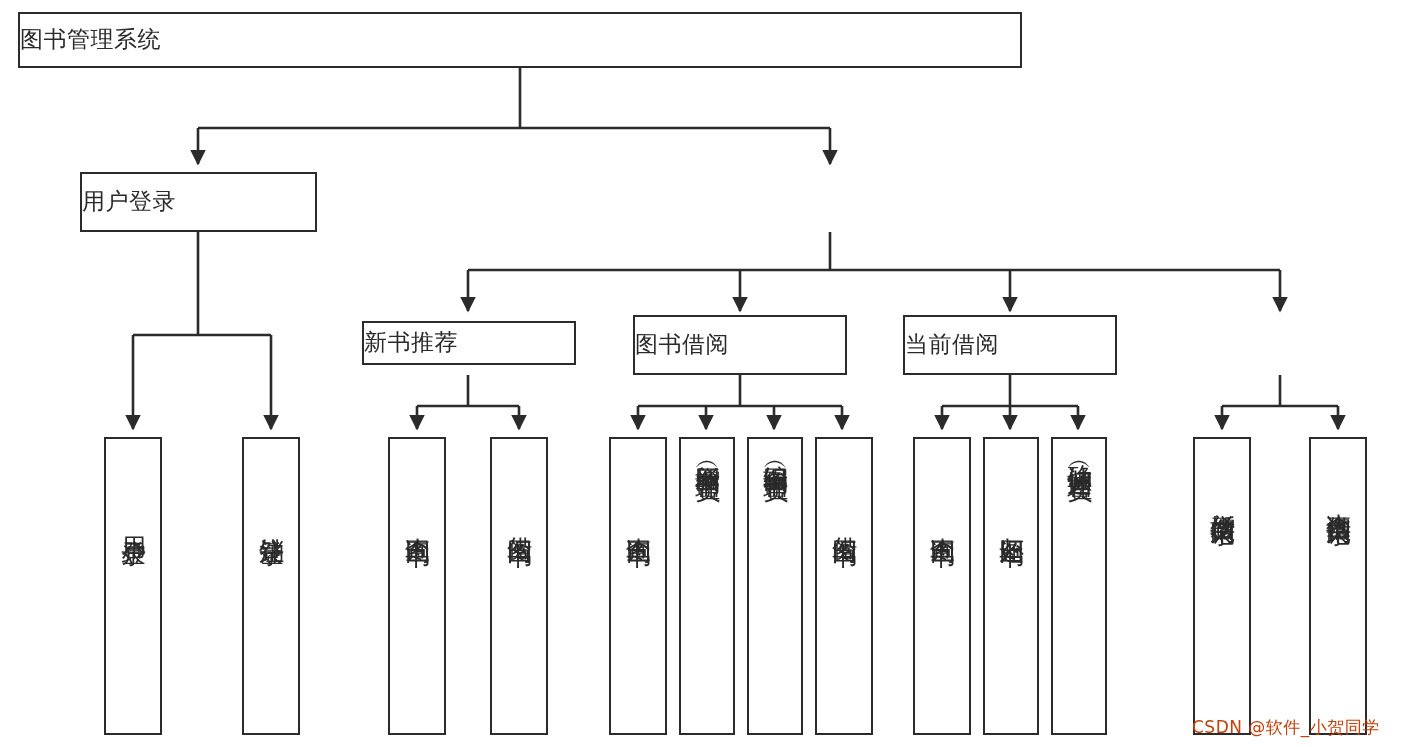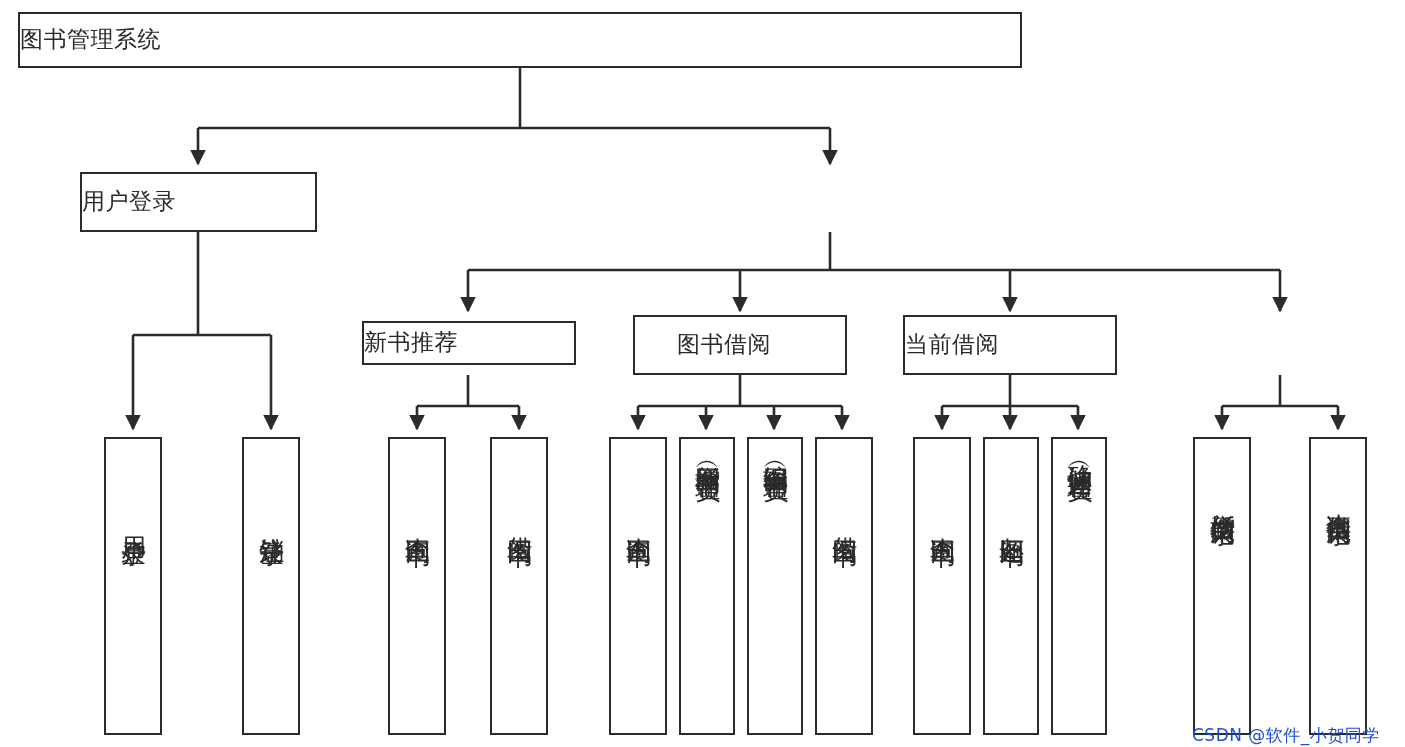--- a/index.html
+++ b/index.html
@@ -61,25 +61,24 @@
   }
   .node.vert.mid .lbl {
     margin-top: 72px;
   }
   .node.vert.mid2 .lbl {
     margin-top: 48px;
   }
   .watermark {
     position: absolute;
     font-size: 17px;
-    color: #1d4ed8;
+    color: #c2410c;
     letter-spacing: 0.5px;
     white-space: nowrap;
     user-select: none;
-    margin-top: 8px;
   }
 </style>
 </head>
 <body>
 
 <div id="canvas">
 
   <svg class="edges" viewBox="0 0 1405 747">
     <defs>
       <marker id="arrow" viewBox="0 0 10 10" refX="9" refY="5" markerWidth="6" markerHeight="6" orient="auto-start-reverse">
@@ -134,21 +133,21 @@
     <span class="lbl">图书管理系统</span>
   </div>
 
   <div class="node horiz" style="left:80px; top:172px; width:237px; height:60px;">
     <span class="lbl">用户登录</span>
   </div>
 
   <div class="node horiz" style="left:362px; top:321px; width:214px; height:44px;">
     <span class="lbl">新书推荐</span>
   </div>
-  <div class="node horiz" style="left:633px; top:315px; width:214px; height:60px;padding-left:42px;">
+  <div class="node horiz" style="left:633px; top:315px; width:214px; height:60px;">
     <span class="lbl">图书借阅</span>
   </div>
   <div class="node horiz" style="left:903px; top:315px; width:214px; height:60px;">
     <span class="lbl">当前借阅</span>
   </div>
 
   <div class="node vert mid" style="left:104px; top:437px; width:58px; height:298px;">
     <span class="lbl">用户登录</span>
   </div>
   <div class="node vert mid" style="left:242px; top:437px; width:58px; height:298px;">

